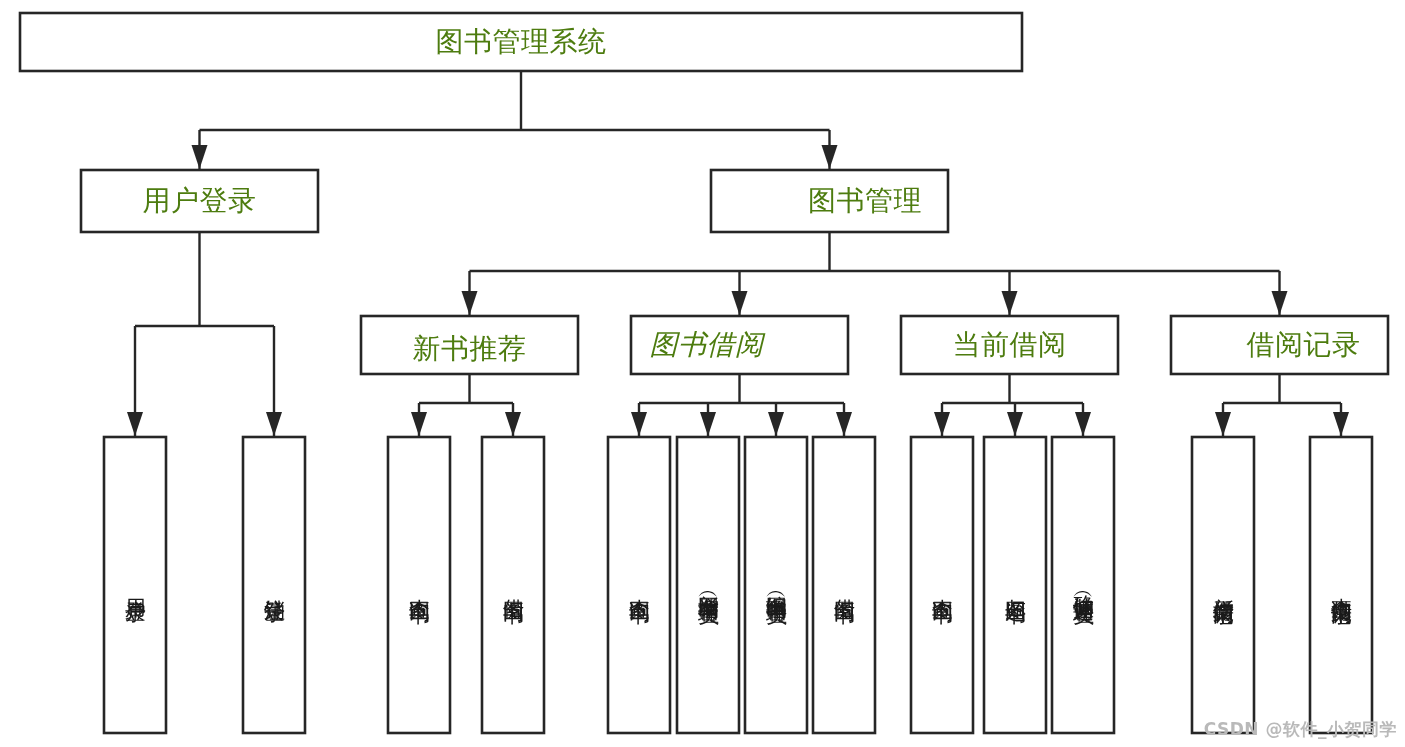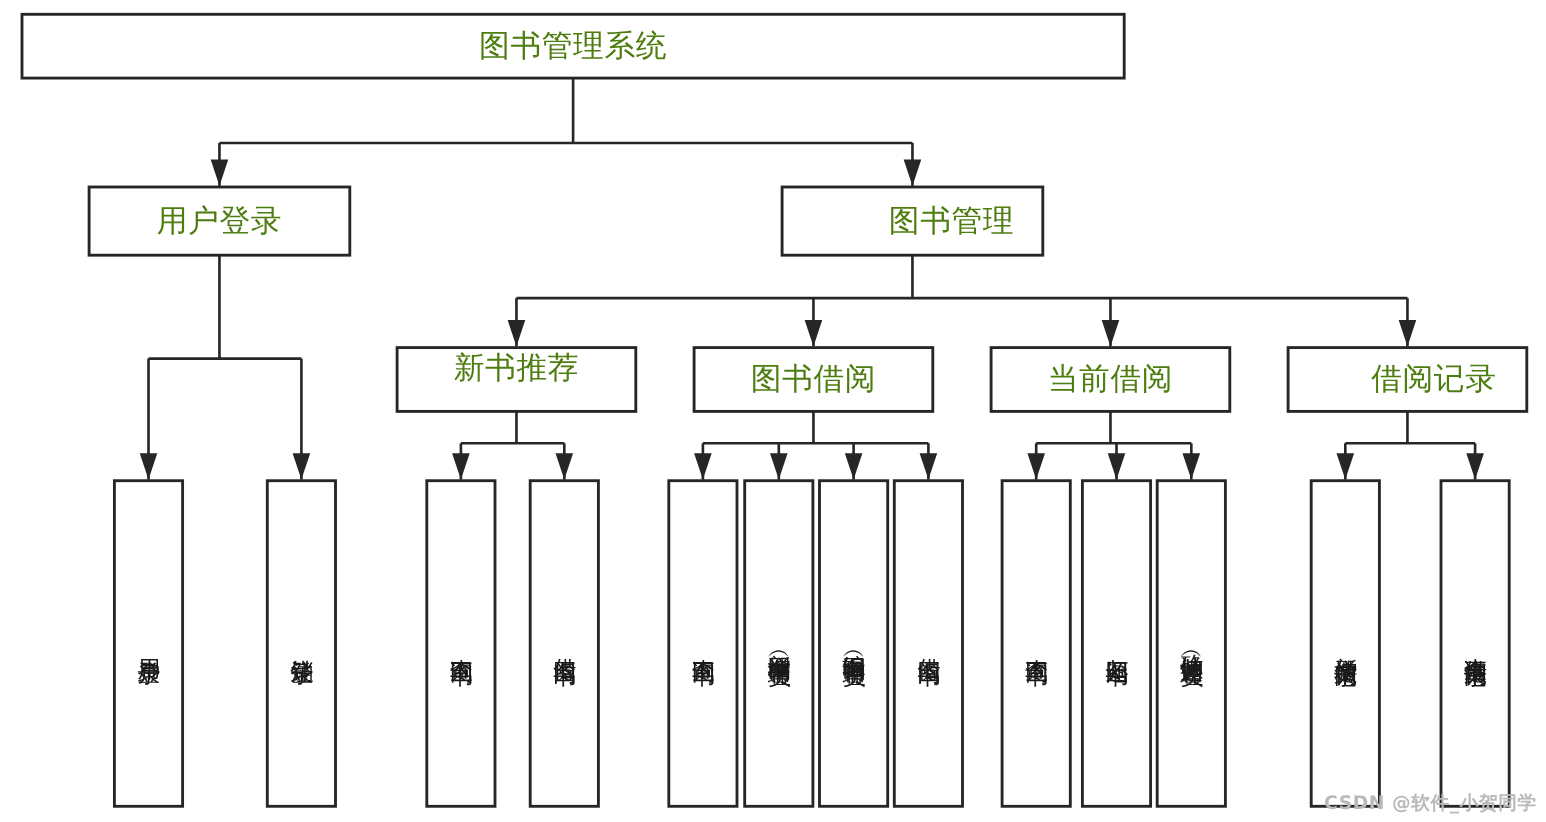--- a/index.html
+++ b/index.html
@@ -168,24 +168,24 @@
   <div id="labels-layer">
       <div class="hlabel-wrap" style="left: 20px; top: 13px; width: 1002px; height: 58px;">
         <span class="hlabel-text">图书管理系统</span>
       </div>
       <div class="hlabel-wrap" style="left: 81px; top: 170px; width: 237px; height: 62px;">
         <span class="hlabel-text">用户登录</span>
       </div>
       <div class="hlabel-wrap" style="left: 711px; top: 170px; width: 236px; height: 62px; margin-left: 36px;">
         <span class="hlabel-text">图书管理</span>
       </div>
-      <div class="hlabel-wrap" style="left: 361px; top: 306px; width: 217px; height: 58px;">
+      <div class="hlabel-wrap" style="left: 361px; top: 320px; width: 217px; height: 58px;">
         <span class="hlabel-text">新书推荐</span>
       </div>
-      <div class="hlabel-wrap" style="left: 631px; top: 316px; width: 217px; height: 58px;">
+      <div class="hlabel-wrap" style="left: 598px; top: 316px; width: 217px; height: 58px; font-style: italic;">
         <span class="hlabel-text">图书借阅</span>
       </div>
       <div class="hlabel-wrap" style="left: 901px; top: 316px; width: 217px; height: 58px;">
         <span class="hlabel-text">当前借阅</span>
       </div>
       <div class="hlabel-wrap" style="left: 1171px; top: 316px; width: 217px; height: 58px; margin-left: 24px;">
         <span class="hlabel-text">借阅记录</span>
       </div>
       <div class="vlabel-wrap" style="left: 104px; top: 437px; width: 62px; height: 296px;">
         <span class="vlabel-text">用户登录</span>

